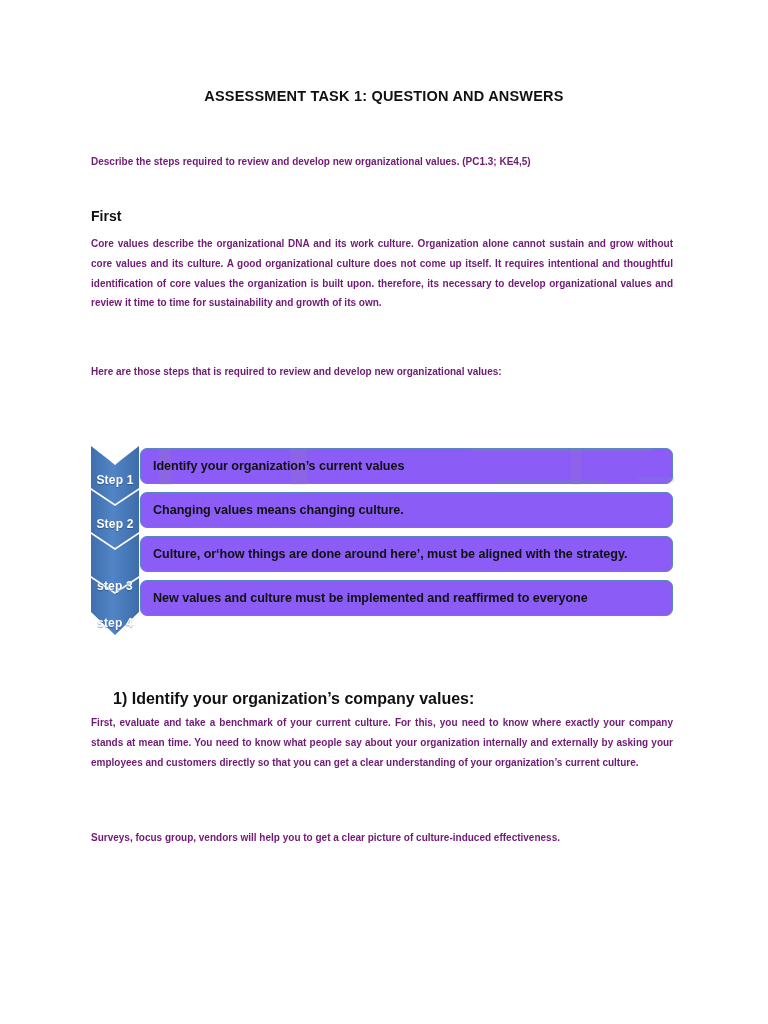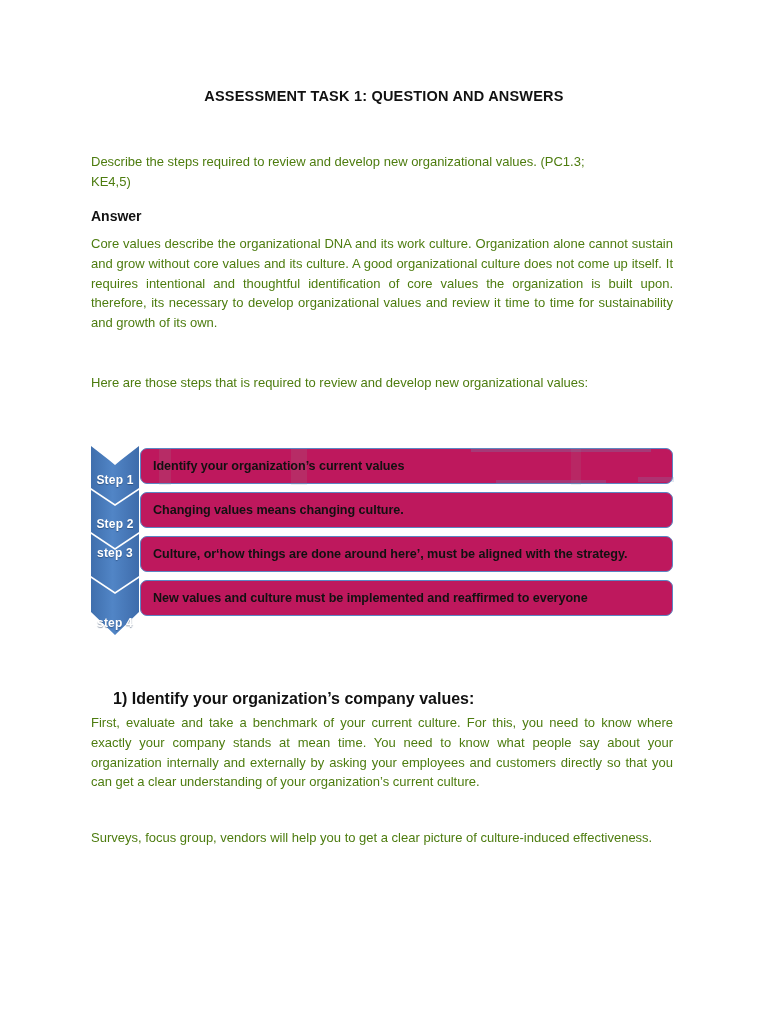--- a/index.html
+++ b/index.html
@@ -44,25 +44,26 @@
     width: 582px;
   }
 
   .h-bold {
     font-size: 14px;
     font-weight: bold;
     color: #111;
   }
 
   .para {
-    font-size: 13px;
+    font-size: 10px;
     line-height: 19.8px;
-    color: #4d7c0f;
+    color: #701a75;
     text-align: justify;
     text-justify: inter-word;
+    font-weight: bold;
   }
 
   .para-left {
     text-align: left;
   }
 
   
   .num-heading {
     position: absolute;
     left: 113px;
@@ -110,21 +111,21 @@
     text-shadow: 0 1px 1px rgba(20,45,80,.45);
   }
 
   .step-row {
     position: absolute;
     left: 49px;
     width: 533px;
     height: 36px;
     border: 1.3px solid #5b86c4;
     border-radius: 7px;
-    background: #be185d;
+    background: #8b5cf6;
     display: flex;
     align-items: center;
     padding-left: 12px;
   }
 
   .step-text {
     font-size: 12.6px;
     font-weight: bold;
     color: #111;
     letter-spacing: -0.05px;
@@ -148,25 +149,25 @@
 </head>
 <body>
 
 <div class="page">
 
   <div class="doc-title">ASSESSMENT TASK 1: QUESTION AND ANSWERS</div>
 
 
   <div class="block para para-left" style="top:152px; width:500px;">Describe the steps required to review and develop new organizational values. (PC1.3; KE4,5)</div>
 
-  <div class="block h-bold" style="top:208px;">Answer</div>
+  <div class="block h-bold" style="top:208px;">First</div>
 
   <div class="block para" style="top:234px;">Core values describe the organizational DNA and its work culture. Organization alone cannot sustain and grow without core values and its culture. A good organizational culture does not come up itself. It requires intentional and thoughtful identification of core values the organization is built upon. therefore, its necessary to develop organizational values and review it time to time for sustainability and growth of its own.</div>
 
-  <div class="block para" style="top:373px;">Here are those steps that is required to review and develop new organizational values:</div>
+  <div class="block para" style="top:362px;">Here are those steps that is required to review and develop new organizational values:</div>
 
   <div class="steps">
 
     <div class="chev-col">
       <svg width="48" height="190" viewBox="0 0 48 190" xmlns="http://www.w3.org/2000/svg">
         <defs>
           <linearGradient id="chevGrad" x1="0" y1="0" x2="1" y2="0">
             <stop offset="0%" stop-color="#3f6fad"></stop>
             <stop offset="45%" stop-color="#5185c6"></stop>
             <stop offset="100%" stop-color="#3e6cab"></stop>
@@ -179,21 +180,21 @@
                  L48,86 L24,102 L0,86 Z" fill="url(#chevGrad)"></path>
         <path d="M0,88 L24,104 L48,88
                  L48,130 L24,146 L0,130 Z" fill="url(#chevGrad)"></path>
         <path d="M0,132 L24,148 L48,132
                  L48,166 L24,189 L0,166 Z" fill="url(#chevGrad)"></path>
       </svg>
     </div>
 
     <div class="step-label" style="top:27px;">Step 1</div>
     <div class="step-label" style="top:71px;">Step 2</div>
-    <div class="step-label" style="top:100px;">step 3</div>
+    <div class="step-label" style="top:133px;">step 3</div>
     <div class="step-label" style="top:170px;">step 4</div>
 
     <div class="step-row" style="top:2px;">
       <span class="artifact art-a"></span>
       <span class="artifact art-b"></span>
       <span class="artifact art-c"></span>
       <span class="artifact art-d"></span>
       <span class="artifact art-e"></span>
       <span class="artifact art-f"></span>
       <span class="step-text">Identify your organization’s current values</span>

